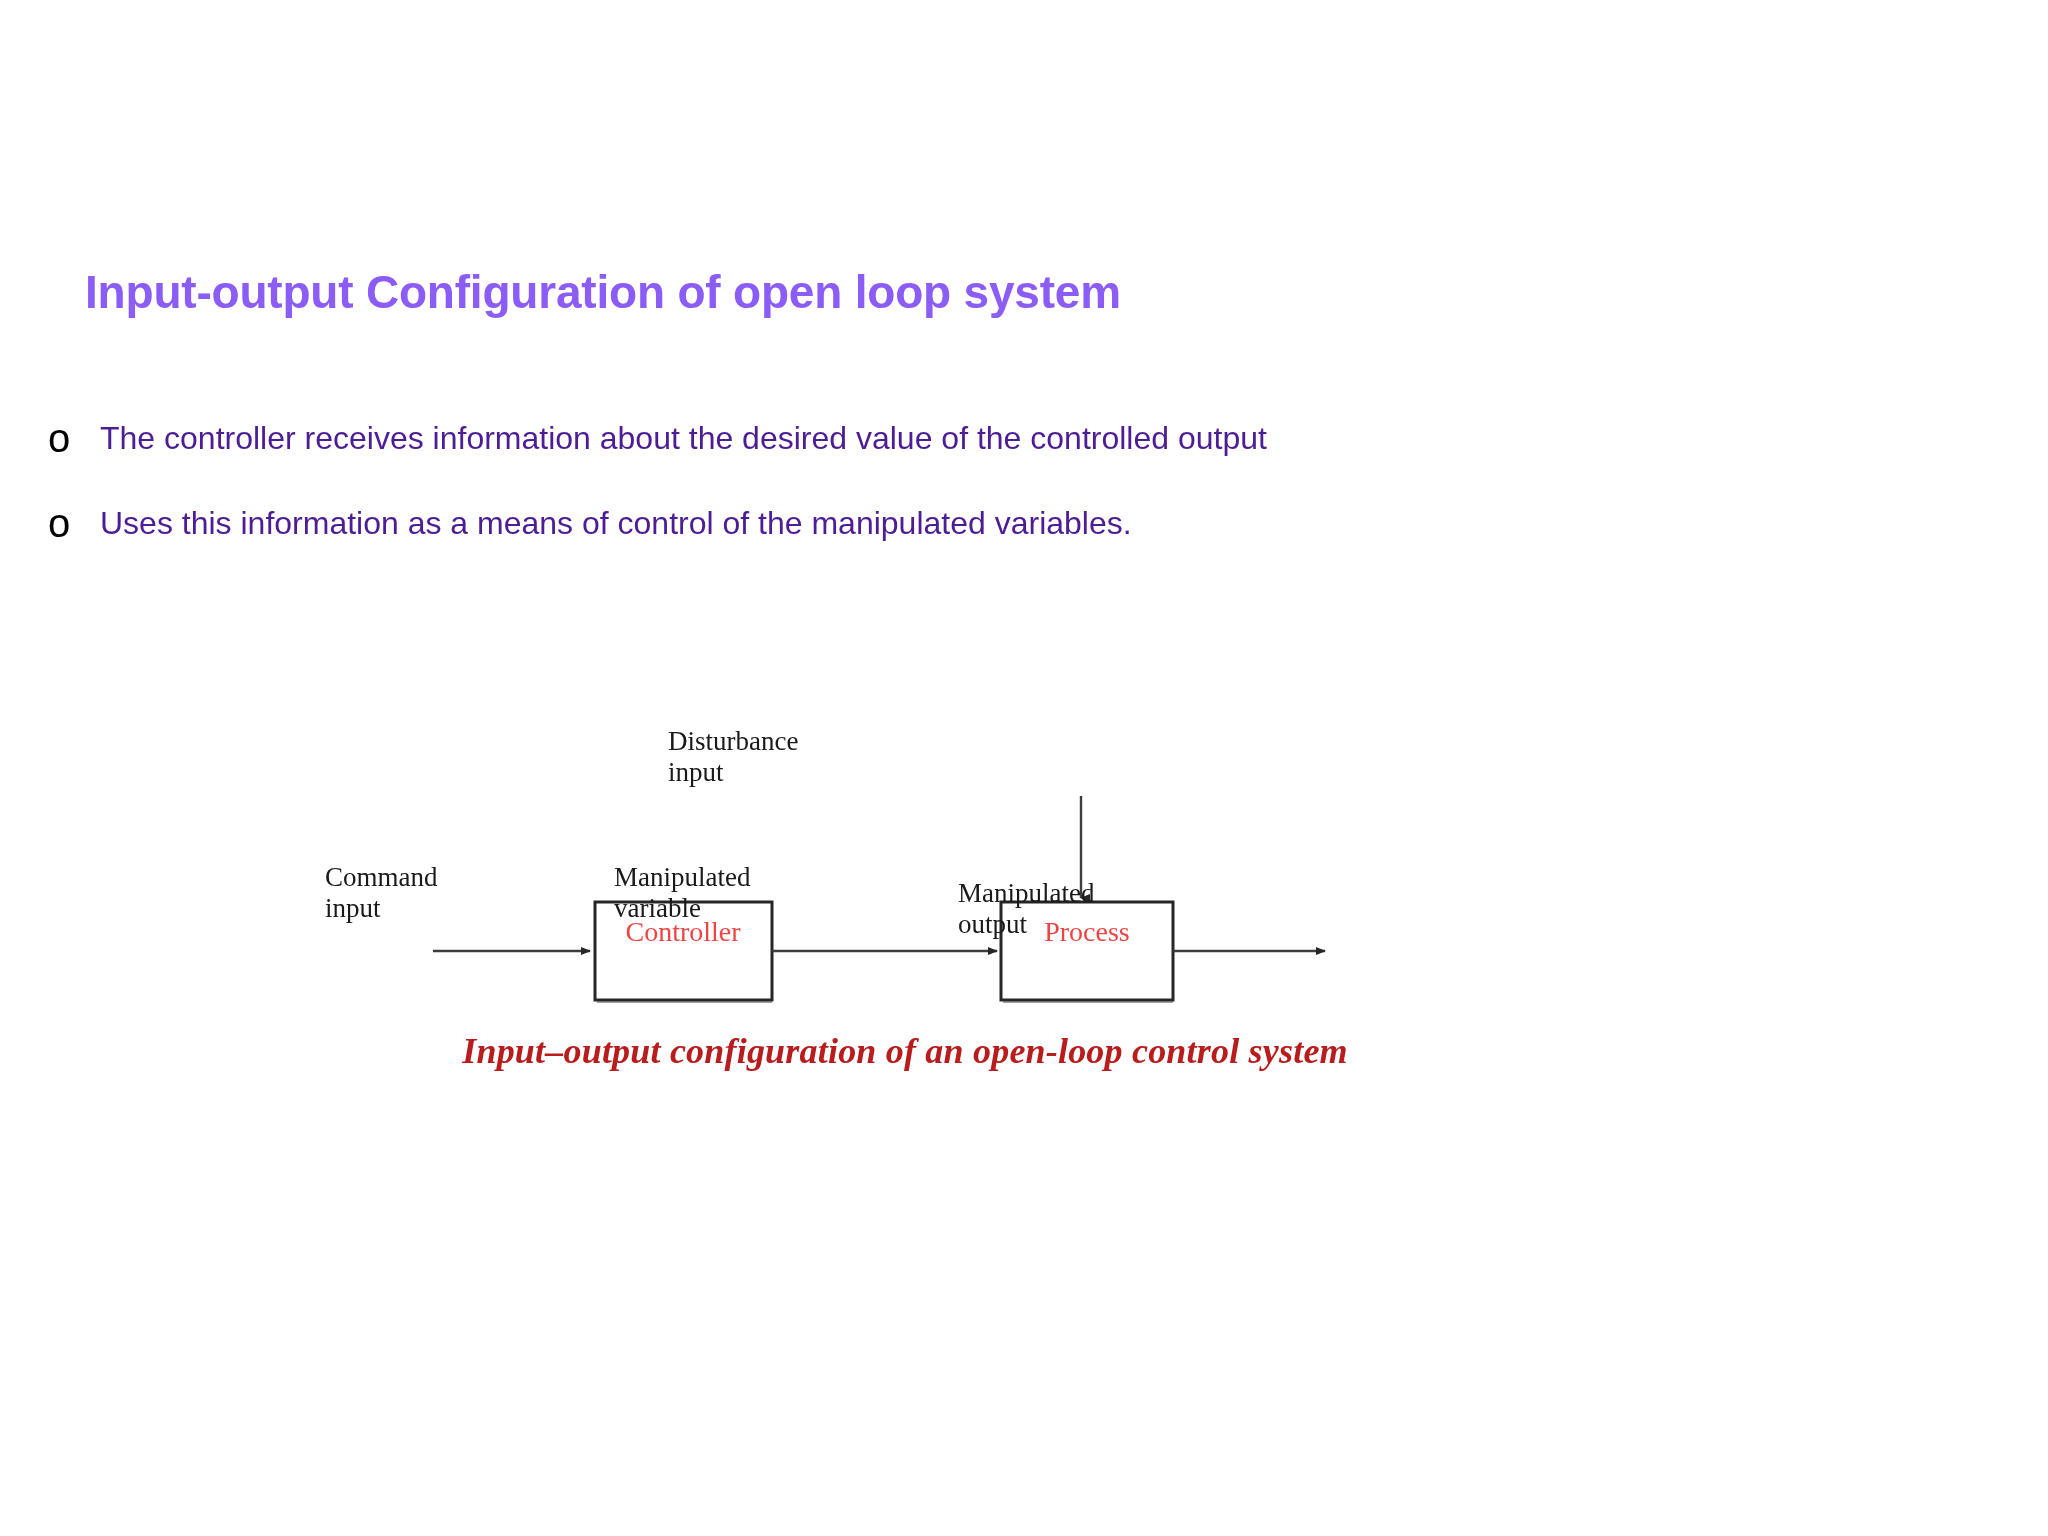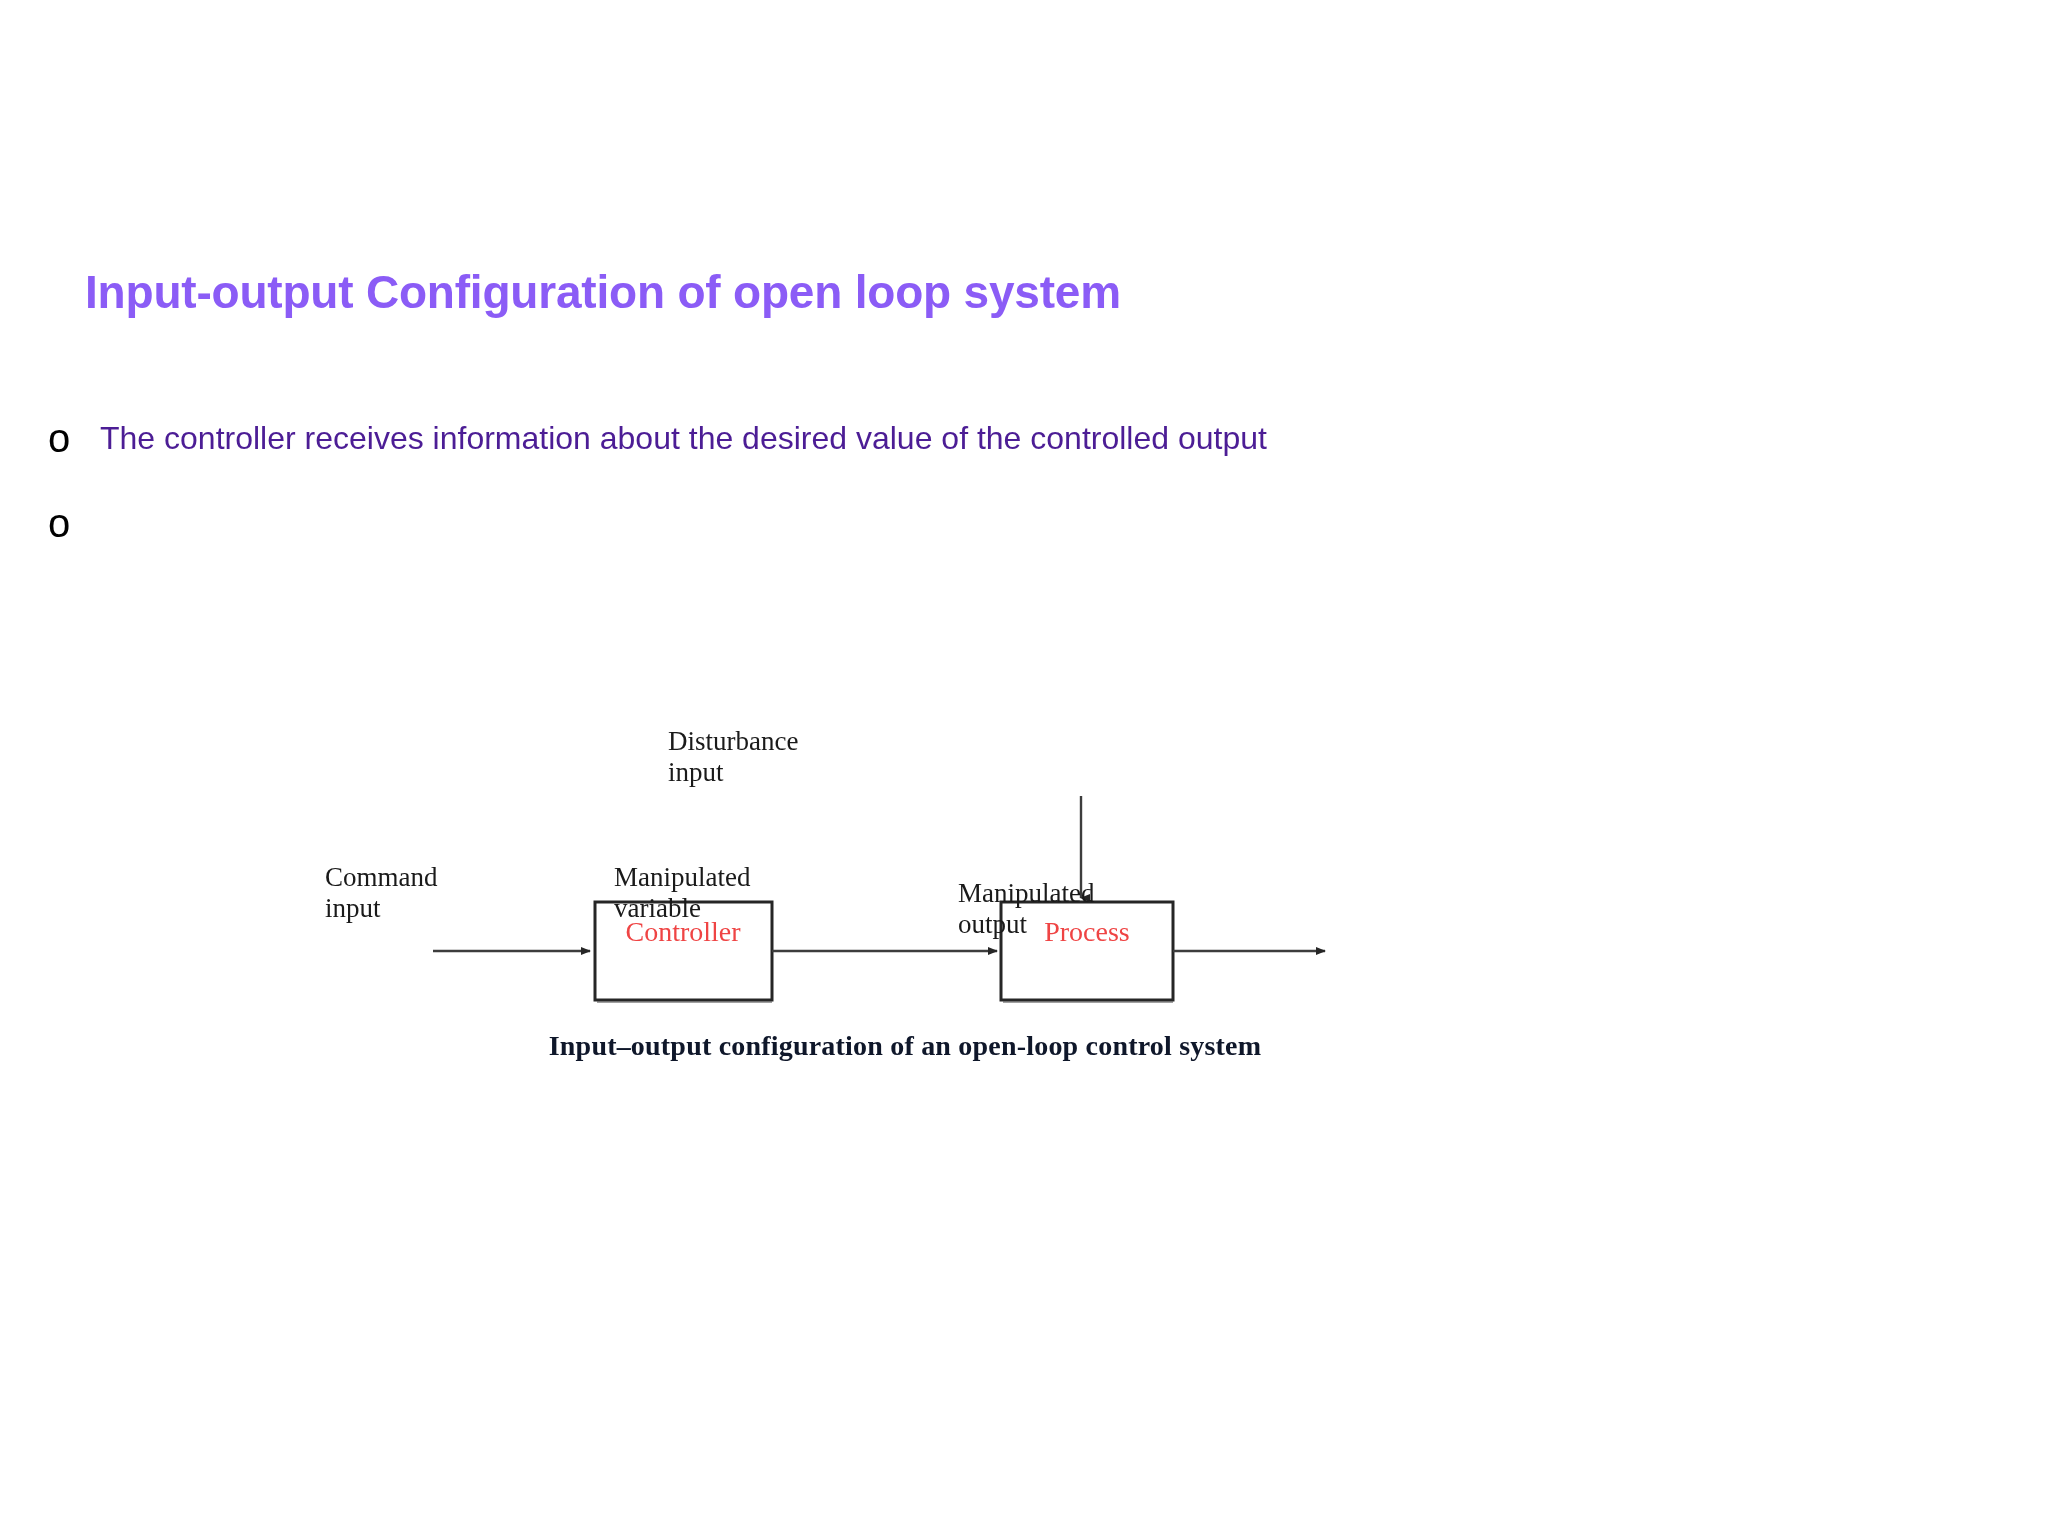--- a/index.html
+++ b/index.html
@@ -103,41 +103,43 @@
   .lbl-controller { left: 194px; top: 240px; width: 178px; }
   .lbl-process    { left: 600px; top: 240px; width: 174px; }
 
   .caption {
     position: absolute;
     left: 0px;
     top: 354px;
     width: 1010px;
     text-align: center;
     font-family: "Liberation Serif", serif;
+    font-style: italic;
     font-weight: bold;
-    font-size: 28px;
+    font-size: 36px;
     letter-spacing: 0.2px;
-    color: #0f172a;
+    color: #b91c1c;
     white-space: nowrap;
   }
 </style>
 </head>
 <body>
 
 <div class="slide-title">Input-output Configuration of open loop system</div>
 
 <div class="bullet-list">
 
   <div class="bullet-row">
     <span class="bullet-marker">o</span>
     <span class="bullet-text">The controller receives information about the desired value of the controlled output</span>
   </div>
 
   <div class="bullet-row">
     <span class="bullet-marker">o</span>
+    <span class="bullet-text">Uses this information as a means of control of the manipulated variables.</span>
   </div>
 
 </div>
 
 <div class="figure">
 
   <svg class="fig-svg" viewBox="0 0 1010 420">
     <defs>
       <marker id="arrowRight" markerWidth="10" markerHeight="10" refX="9" refY="4" orient="auto" markerUnits="userSpaceOnUse">
         <path d="M0,0 L10,4 L0,8 z" fill="#262626"></path>

